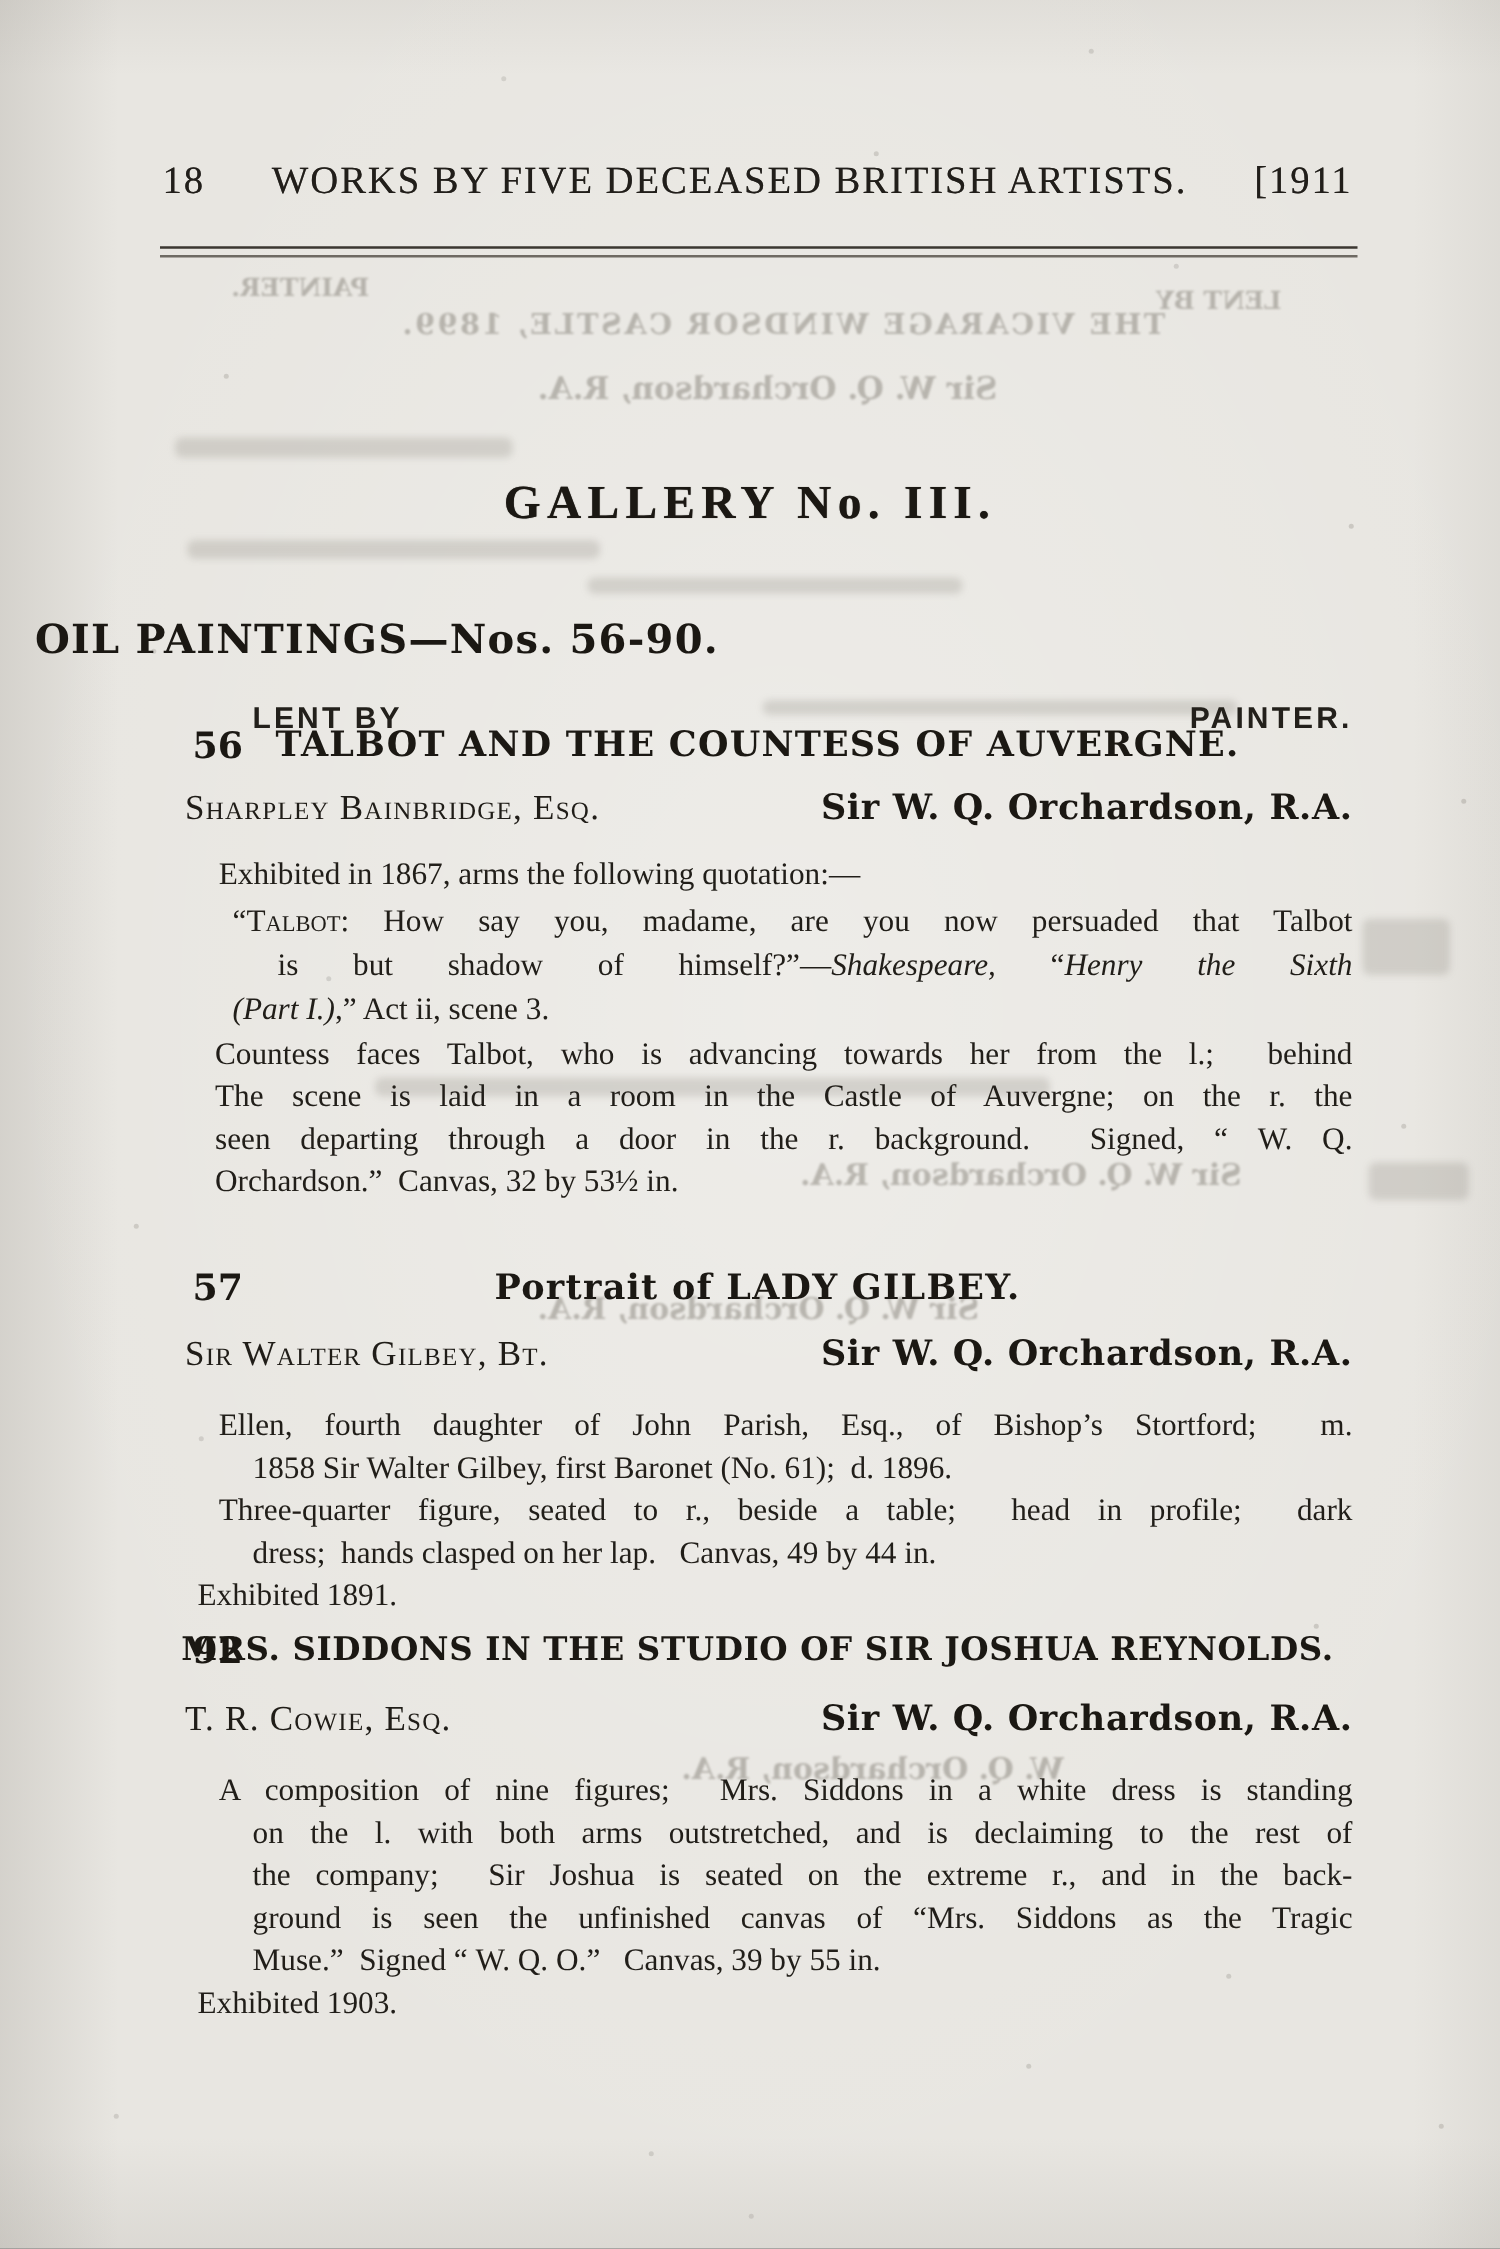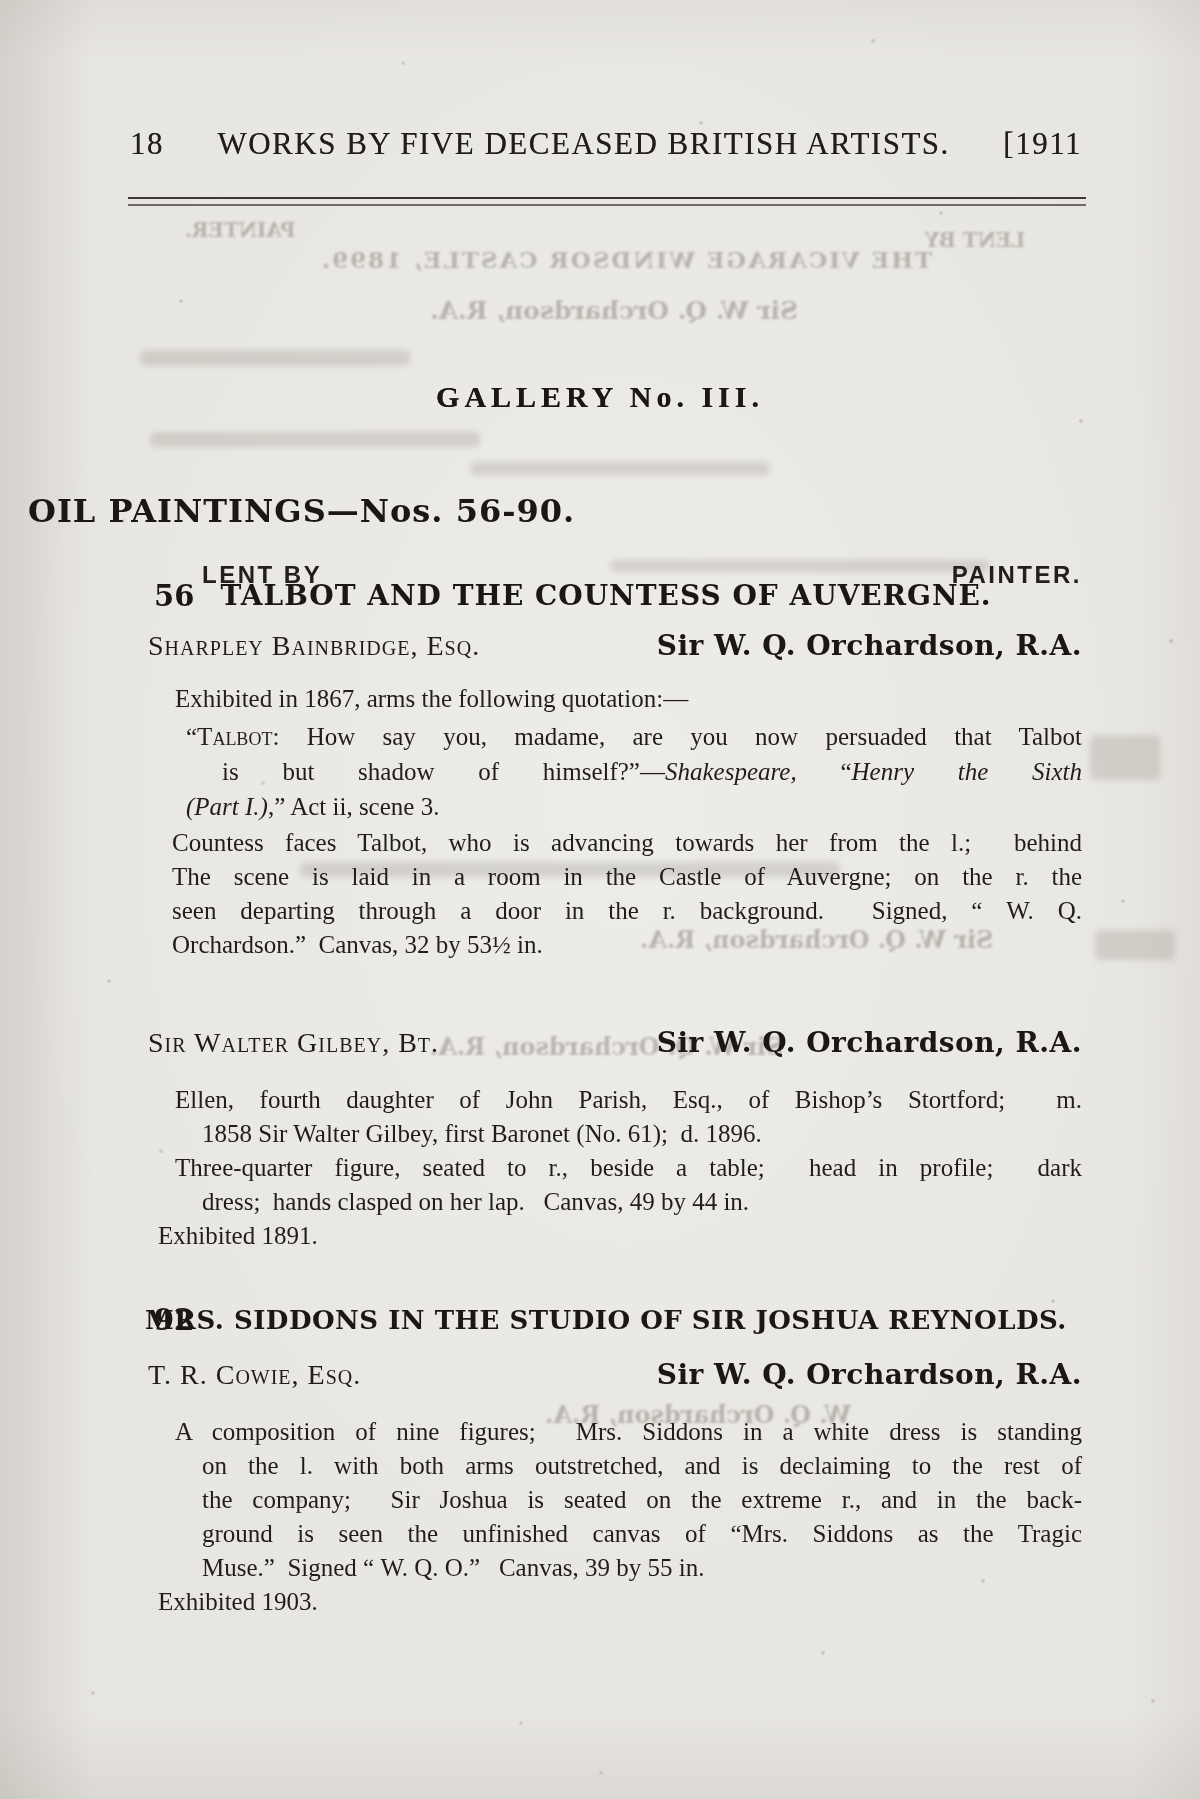--- a/index.html
+++ b/index.html
@@ -25,21 +25,21 @@
     font-size:31px;letter-spacing:1.5px;color:#211e1a;
     text-shadow:0 0 0.5px rgba(30,27,23,0.7);
   }
   .rule{
     position:absolute;top:197px;left:128px;width:958px;height:5px;
     border-top:2px solid #3b3731;border-bottom:2px solid rgba(70,64,56,0.75);
   }
   
   .gallery-title{
     position:absolute;top:380px;left:0;width:100%;
-    text-align:center;font-size:30px;font-weight:bold;letter-spacing:5px;
+    text-align:center;font-size:38px;font-weight:bold;letter-spacing:5px;
     color:#1b1813;text-shadow:0 0 0.6px rgba(27,24,19,0.8);
   }
   .gallery-subtitle{
     position:absolute;top:492px;left:0;width:100%;
     text-align:left;font-family:"DejaVu Serif", serif;
     font-size:32px;font-weight:bold;letter-spacing:1px;color:#1b1813;margin-left:28px;
   }
   .cols-row{
     position:absolute;top:561px;left:130px;width:952px;
     display:flex;justify-content:space-between;
@@ -173,20 +173,24 @@
       <div class="desc">
         <div class="line jl d0">Countess faces Talbot, who is advancing towards her from the l.;&nbsp; behind</div>
         <div class="line jl d0">The scene is laid in a room in the Castle of Auvergne; on the r. the</div>
         <div class="line jl d0">seen departing through a door in the r. background.&nbsp; Signed, “&nbsp;W. Q.</div>
         <div class="line d0">Orchardson.”&nbsp; Canvas, 32 by 53½ in.</div>
       </div>
     </div>
   </div>
 
   <div class="entry e57">
+    <div class="entry-heading">
+      <span class="entry-number">57</span>
+      <span class="title-prefix">Portrait of </span><span>LADY GILBEY.</span>
+    </div>
     <div class="lp-row">
       <span class="lender-name">Sir Walter Gilbey, Bt.</span>
       <span class="painter-name">Sir W. Q. Orchardson, R.A.</span>
     </div>
     <div class="body-text first-para">
       <div class="line jl p0">Ellen, fourth daughter of John Parish, Esq., of Bishop’s Stortford;&nbsp; m.</div>
       <div class="line p1">1858 Sir Walter Gilbey, first Baronet (No. 61);&nbsp; d. 1896.</div>
       <div class="line jl p0">Three-quarter figure, seated to r., beside a table;&nbsp; head in profile;&nbsp; dark</div>
       <div class="line p1">dress;&nbsp; hands clasped on her lap.&nbsp;&nbsp; Canvas, 49 by 44 in.</div>
       <div class="line pexh">Exhibited 1891.</div>

